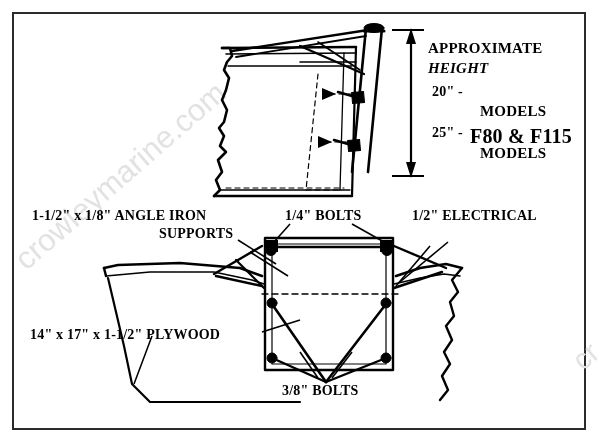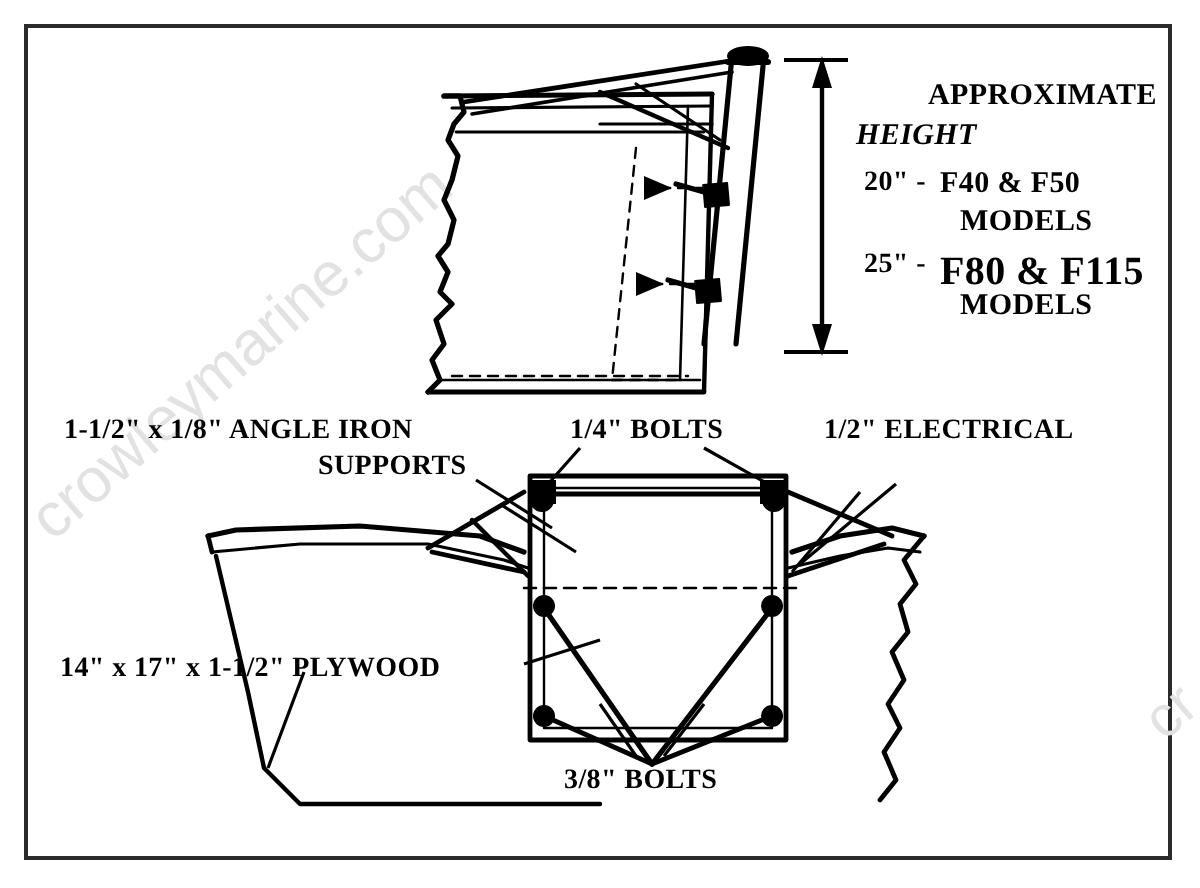--- a/index.html
+++ b/index.html
@@ -56,21 +56,21 @@
     transform-origin: left top;
     overflow: hidden;
   }
   .lbl {
     position: absolute;
     font-weight: bold;
     color: #000000;
     white-space: nowrap;
     letter-spacing: 0.2px;
   }
-  #lbl-approx      { left: 428px; top: 40px;  font-size: 15px; margin-left: 36px; }
+  #lbl-approx      { left: 428px; top: 40px;  font-size: 15px; }
   #lbl-height      { left: 428px; top: 60px;  font-size: 15px; font-style: italic; }
   #row-20-dim      { left: 432px; top: 84px;  font-size: 14px; }
   #row-20-models   { left: 470px; top: 84px;  font-size: 15px; }
   #row-20-models2  { left: 480px; top: 103px; font-size: 15px; }
   #row-25-dim      { left: 432px; top: 125px; font-size: 14px; }
   #row-25-models   { left: 470px; top: 125px; font-size: 20px; }
   #row-25-models2  { left: 480px; top: 145px; font-size: 15px; }
   #lbl-angle1      { left: 32px;  top: 208px; font-size: 14px; }
   #lbl-angle2      { left: 159px; top: 226px; font-size: 14px; }
   #lbl-quarter     { left: 285px; top: 208px; font-size: 14px; }
@@ -198,21 +198,20 @@
       <path d="M 262 332 L 300 320"></path>
       <path d="M 318 378 L 300 352"></path>
       <path d="M 332 378 L 352 352"></path>
     </g>
   </svg>
 
   <div class="lbl" id="lbl-approx">APPROXIMATE</div>
   <div class="lbl" id="lbl-height">HEIGHT</div>
 
   <div class="lbl" id="row-20-dim">20" -</div>
-  <div class="lbl" id="row-20-models">F40 &amp; F50</div>
   <div class="lbl" id="row-20-models2">MODELS</div>
 
   <div class="lbl" id="row-25-dim">25" -</div>
   <div class="lbl" id="row-25-models">F80 &amp; F115</div>
   <div class="lbl" id="row-25-models2">MODELS</div>
 
   <div class="lbl" id="lbl-angle1">1-1/2" x 1/8" ANGLE IRON</div>
   <div class="lbl" id="lbl-angle2">SUPPORTS</div>
   <div class="lbl" id="lbl-quarter">1/4" BOLTS</div>
   <div class="lbl" id="lbl-conduit1">1/2" ELECTRICAL</div>

